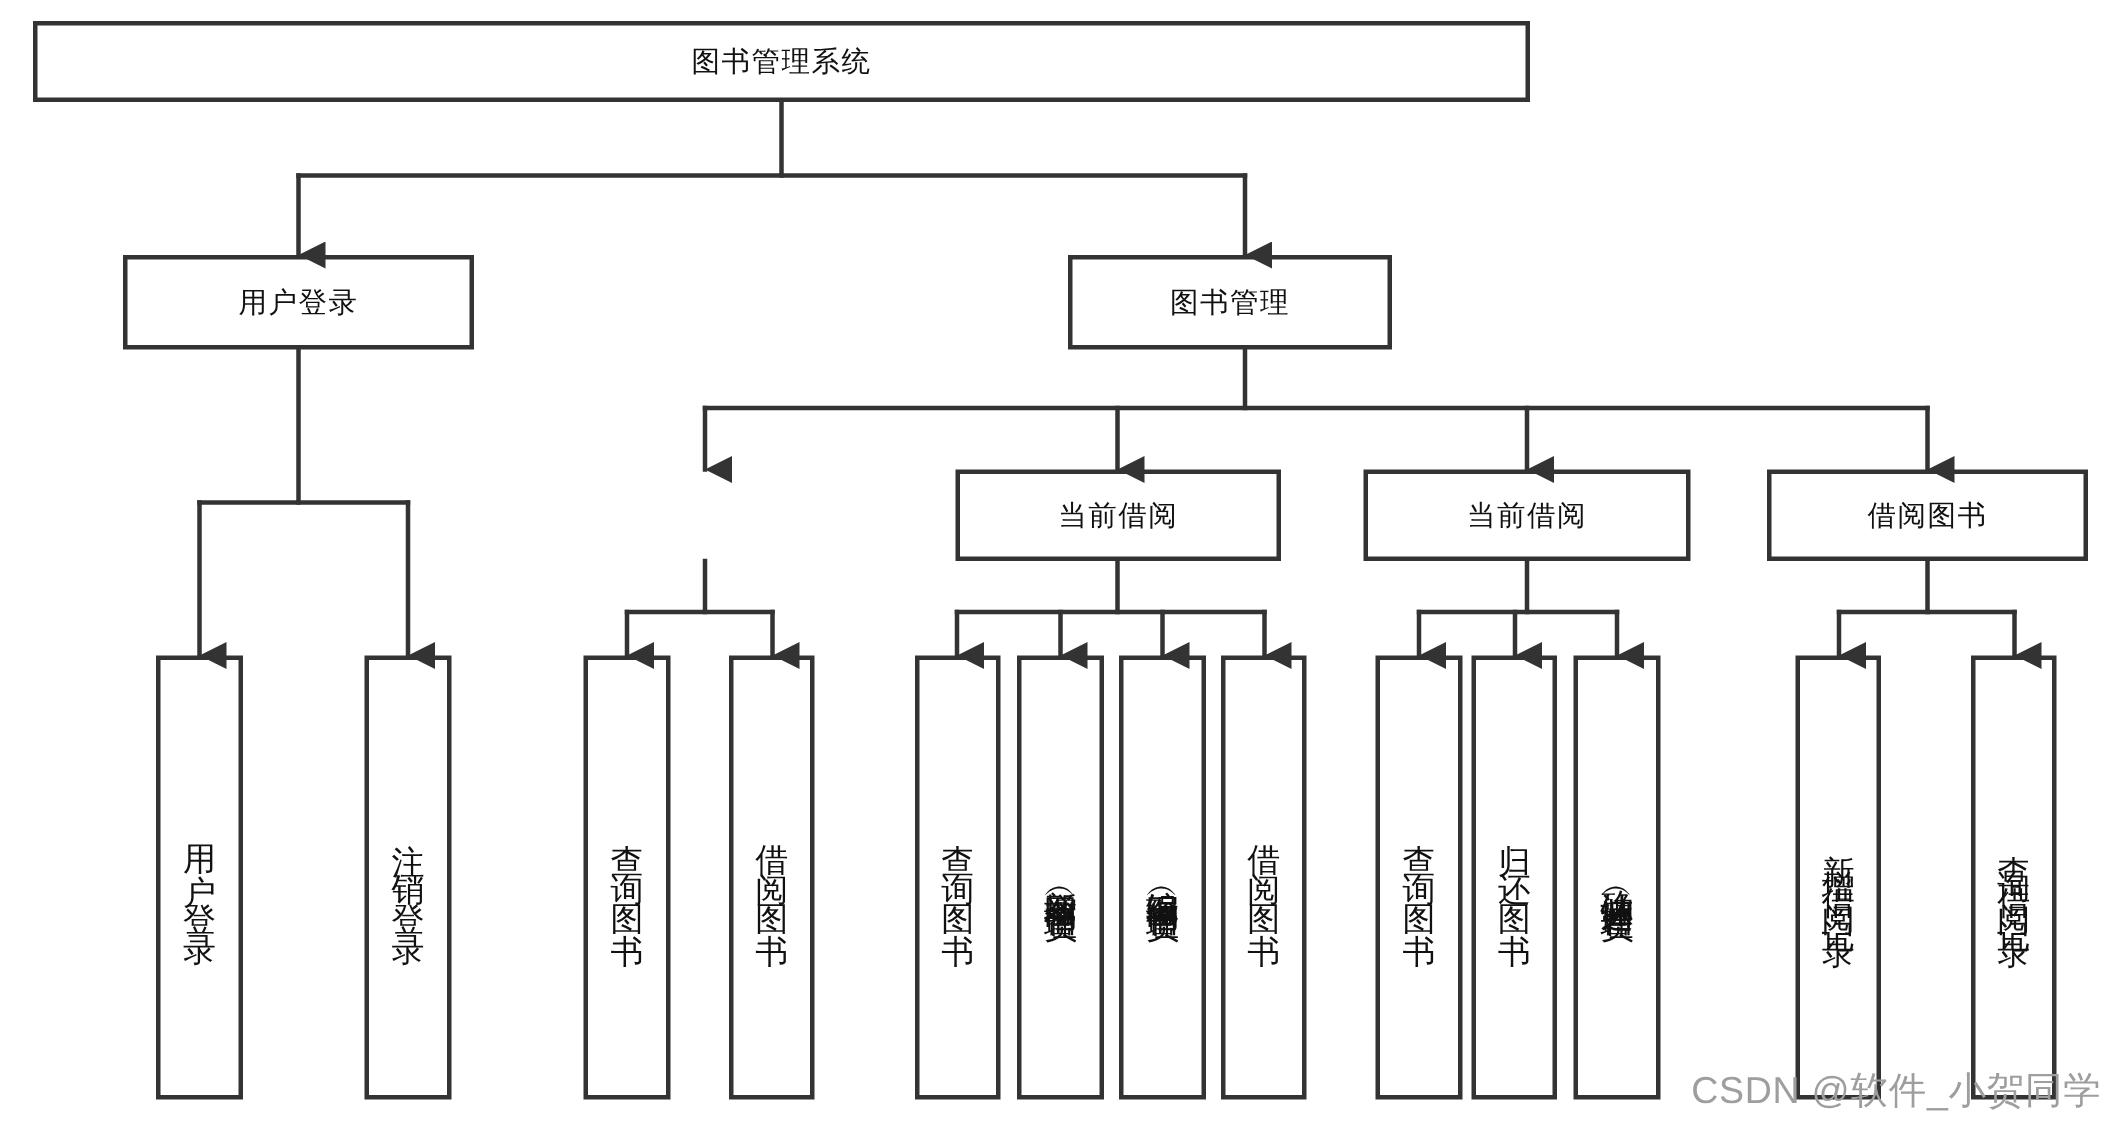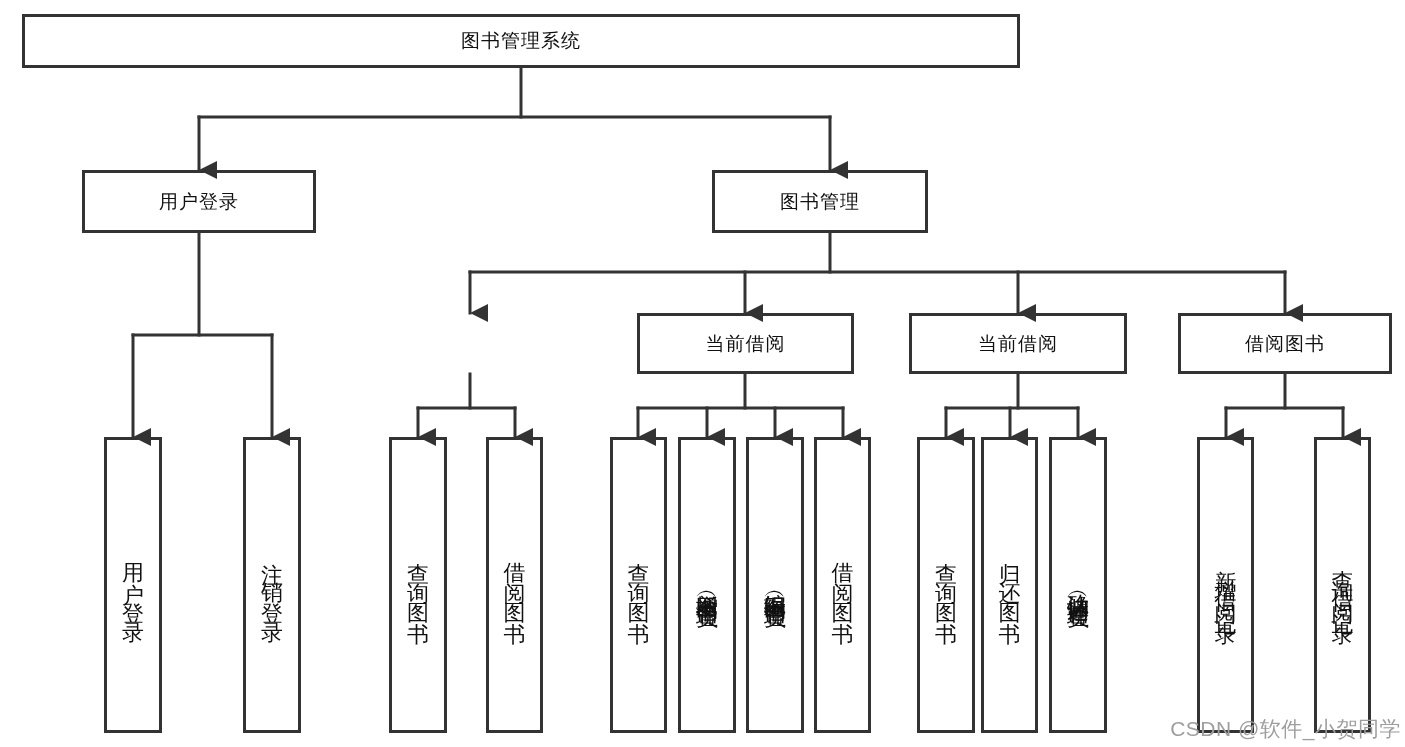--- a/index.html
+++ b/index.html
@@ -15,21 +15,21 @@
   .h{font-size:19px;letter-spacing:1px;}
   .v span{
     writing-mode:vertical-rl;text-orientation:mixed;
     font-size:22px;line-height:1.0;display:block;
   }
   .ls-w span{letter-spacing:20px;}
   .ls-m span{letter-spacing:11px;}
   .ls-t span{letter-spacing:2px;}
   .watermark{
     position:absolute;right:4px;bottom:4px;z-index:3;
-    font-size:21px;color:#9e9e9e;letter-spacing:0.5px;white-space:nowrap;
+    font-size:25px;color:#9e9e9e;letter-spacing:0.5px;white-space:nowrap;
   }
 </style>
 </head>
 <body>
 
 <div class="canvas">
 
   <div class="node h" style="left:22px;top:14px;width:998px;height:54px;">图书管理系统</div>
 
   <div class="node h" style="left:82px;top:170px;width:234px;height:63px;">用户登录</div>

